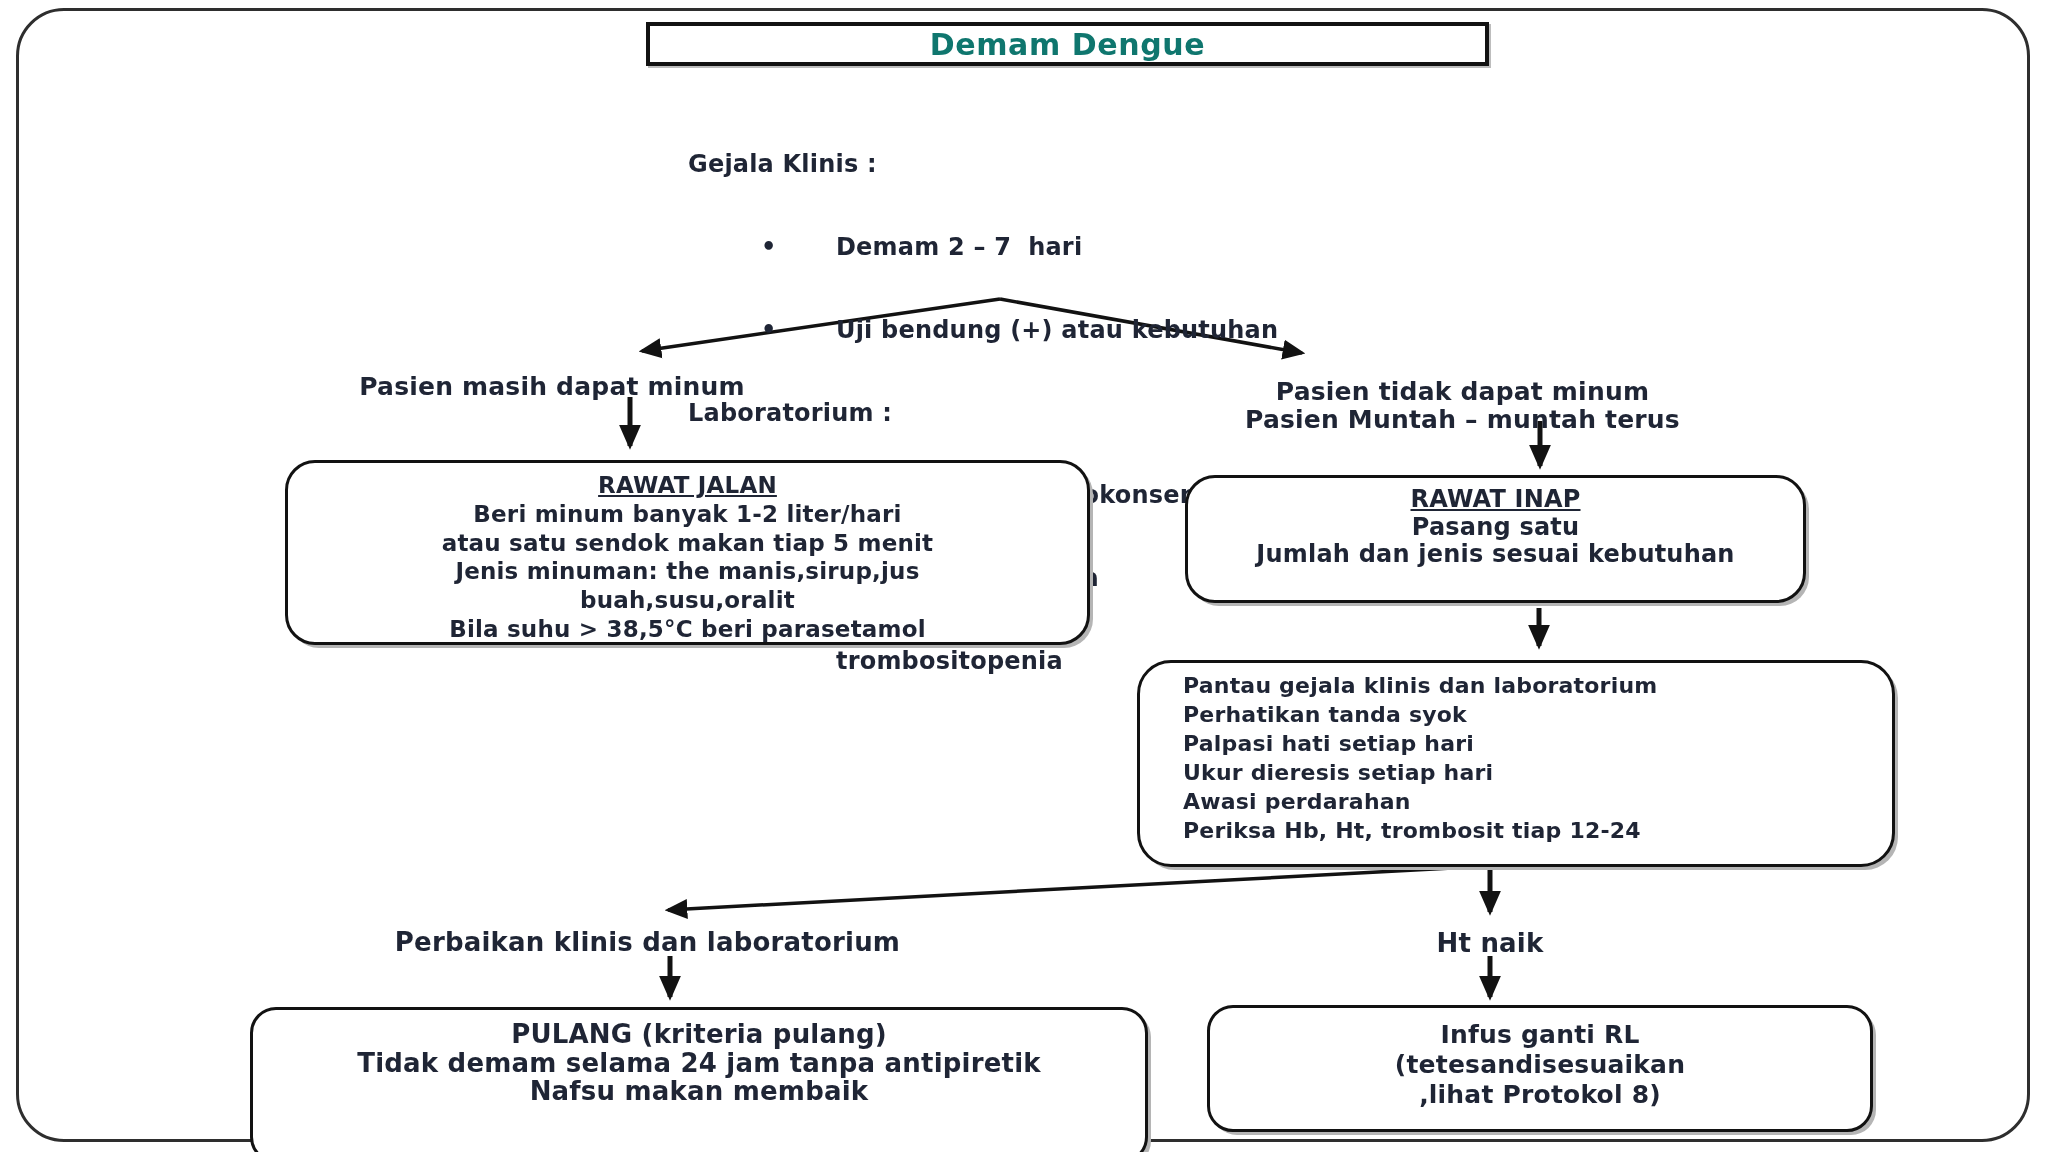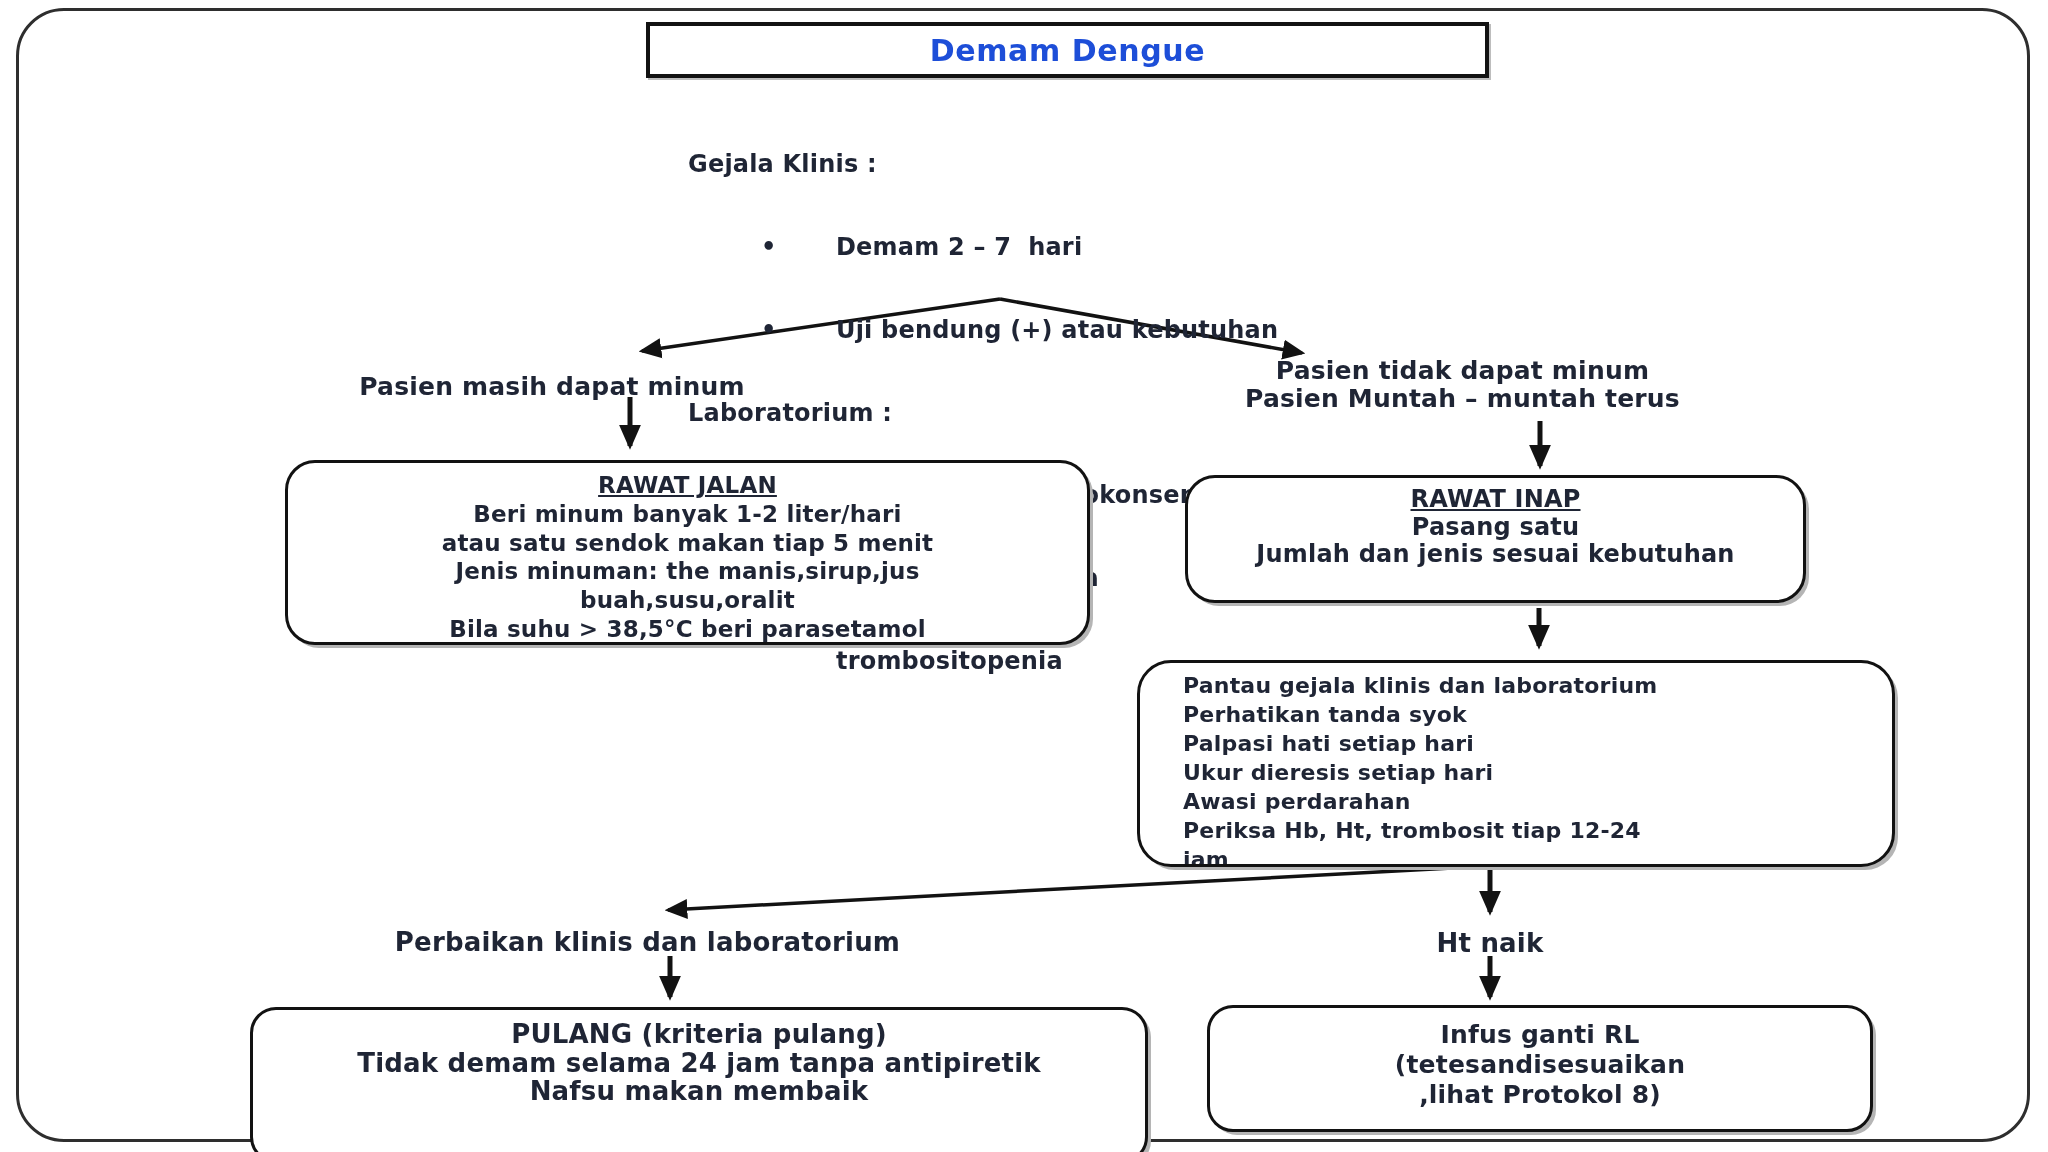--- a/index.html
+++ b/index.html
@@ -17,38 +17,38 @@
 
   .page-border {
     position: absolute; left: 16px; top: 8px;
     width: 2014px; height: 1134px;
     border: 3px solid #2e2e2e; border-radius: 48px;
   }
 
   .overlay { position: absolute; left: 0; top: 0; width: 2048px; height: 1152px; }
 
   .title-box {
-    position: absolute; left: 646px; top: 22px; width: 843px; height: 56px;
+    position: absolute; left: 646px; top: 22px; width: 843px; height: 44px;
     border: 4px solid #121212; background: #fff;
     display: flex; align-items: center; justify-content: center;
-    font-size: 30px; letter-spacing: 0.6px; color: #1d4ed8;
+    font-size: 30px; letter-spacing: 0.6px; color: #0f766e;
     box-shadow: 2px 2px 0 #bdbdbd;
   }
 
   .gejala {
     position: absolute; left: 688px; top: 96px; width: 740px;
     font-size: 24px; line-height: 27.6px; white-space: pre-wrap;
   }
   .g-row { display: flex; }
   .g-dot { margin-left: 73px; width: 75px; }
   .g-indent { margin-left: 148px; }
 
   .lbl { position: absolute; text-align: center; font-size: 25px; }
   .lbl-left    { left: 352px;  top: 372px; width: 400px; }
-  .lbl-right   { left: 1240px; top: 357px; width: 445px; line-height: 28px; }
+  .lbl-right   { left: 1240px; top: 378px; width: 445px; line-height: 28px; }
   .lbl-perbaikan { left: 350px;  top: 927px; width: 595px; font-size: 26px; }
   .lbl-htnaik    { left: 1390px; top: 928px; width: 200px; font-size: 26px; }
 
   .node {
     position: absolute; border: 3px solid #121212; border-radius: 30px;
     background: #fff; text-align: center; overflow: hidden;
     box-shadow: 4px 4px 0 -1px #b5b5b5;
   }
   .node-title { text-decoration: underline; }
   .n-rawat-jalan { left: 285px;  top: 460px;  width: 805px; height: 185px;
@@ -140,21 +140,20 @@
     <div>Jumlah dan jenis sesuai kebutuhan</div>
   </div>
 
   <div class="node n-monitoring">
     <div>Pantau gejala klinis dan laboratorium</div>
     <div>Perhatikan tanda syok</div>
     <div>Palpasi hati setiap hari</div>
     <div>Ukur dieresis setiap hari</div>
     <div>Awasi perdarahan</div>
     <div>Periksa Hb, Ht, trombosit tiap 12-24</div>
-    <div>jam</div>
   </div>
 
   <div class="lbl lbl-perbaikan">Perbaikan klinis dan laboratorium</div>
   <div class="lbl lbl-htnaik">Ht naik</div>
 
   <div class="node n-pulang">
     <div>PULANG (kriteria pulang)</div>
     <div>Tidak demam selama 24 jam tanpa antipiretik</div>
     <div>Nafsu makan membaik</div>
   </div>

